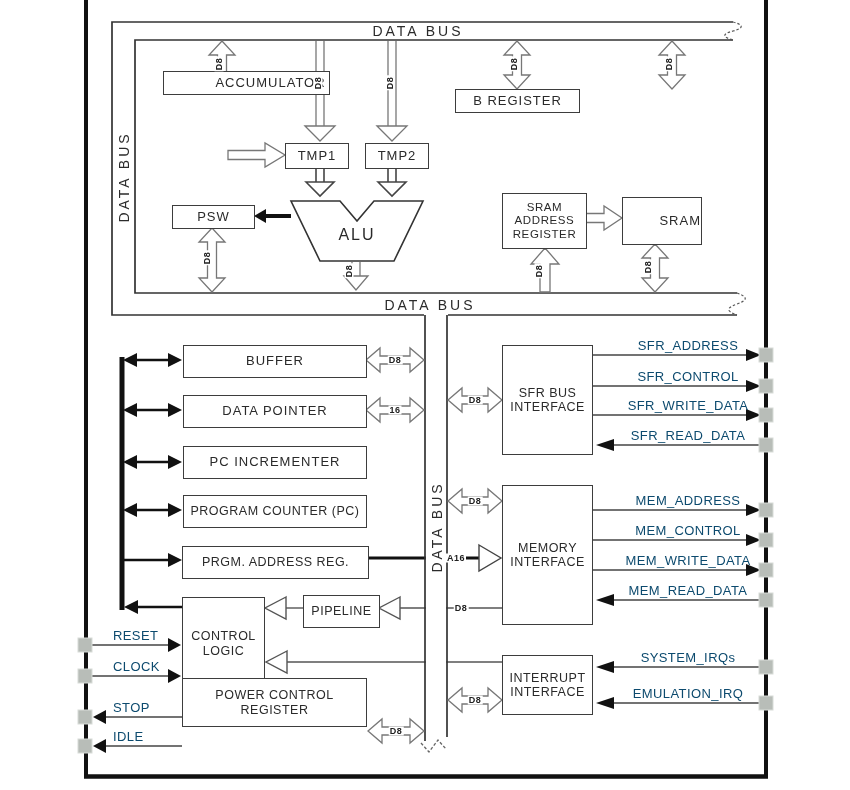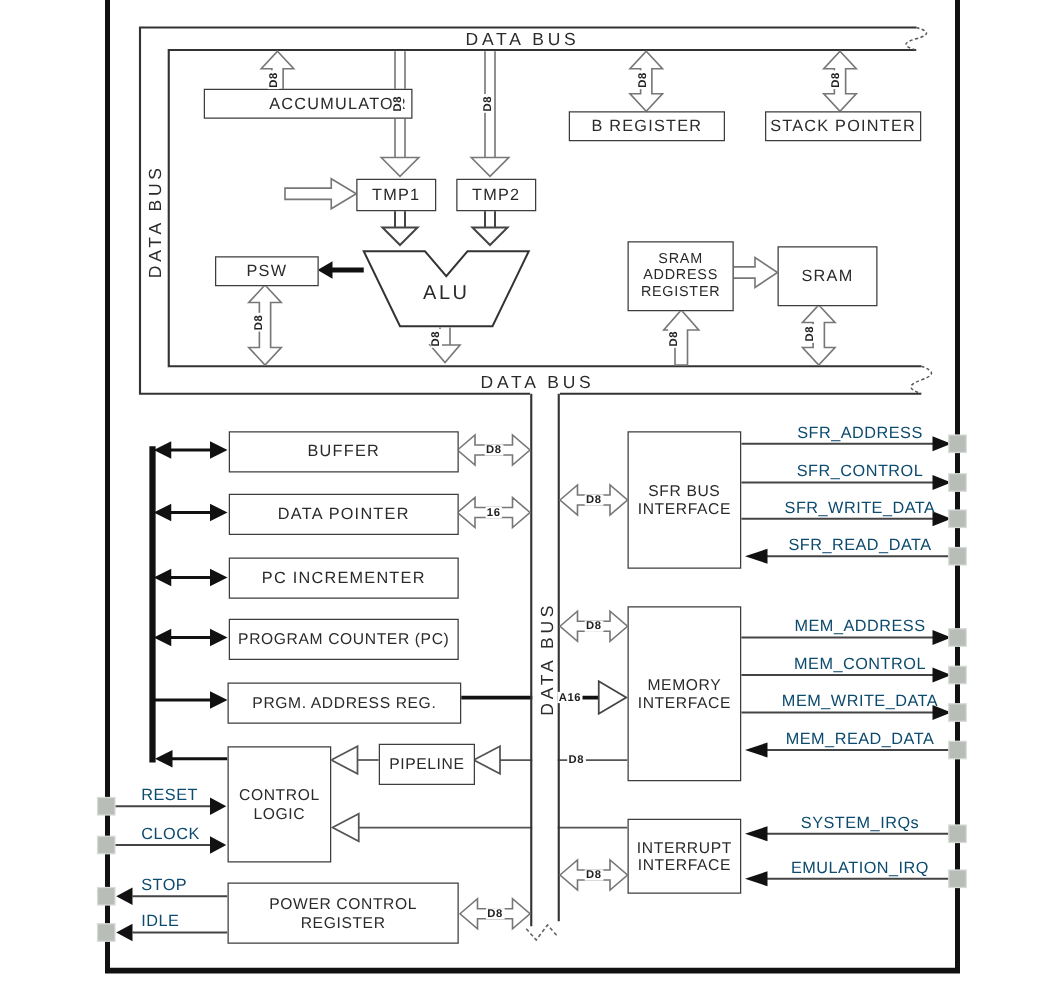--- a/index.html
+++ b/index.html
@@ -196,37 +196,34 @@
 <div class="bustext" style="left:330px;top:295px;width:200px;height:19px;">DATA BUS</div>
 <div class="bustext vtext" style="left:124px;top:177px;">DATA BUS</div>
 <div class="bustext vtext" style="left:437px;top:527px;">DATA BUS</div>
 
 <div class="block" style="left:163px;top:71px;width:117px;height:22px;padding-left:48px;">
       <span>ACCUMULATOR</span>
     </div>
 <div class="block" style="left:455px;top:89px;width:123px;height:22px;">
       <span>B REGISTER</span>
     </div>
-<div class="block" style="left:612px;top:89px;width:123px;height:22px;">
-      <span>STACK POINTER</span>
-    </div>
 <div class="block" style="left:285px;top:143px;width:62px;height:24px;">
       <span>TMP1</span>
     </div>
 <div class="block" style="left:365px;top:143px;width:62px;height:24px;">
       <span>TMP2</span>
     </div>
 <div class="block" style="left:172px;top:205px;width:81px;height:22px;">
       <span>PSW</span>
     </div>
 <div class="alutext" style="left:307px;top:224px;width:100px;height:22px;">ALU</div>
 <div class="block small" style="left:502px;top:193px;width:83px;height:54px;">
       <span>SRAM ADDRESS REGISTER</span>
     </div>
-<div class="block" style="left:622px;top:197px;width:78px;height:46px;">
+<div class="block" style="left:622px;top:197px;width:78px;height:46px;justify-content:flex-end;">
       <span>SRAM</span>
     </div>
 
 <div class="block" style="left:183px;top:345px;width:182px;height:31px;">
       <span>BUFFER</span>
     </div>
 <div class="block" style="left:183px;top:395px;width:182px;height:31px;">
       <span>DATA POINTER</span>
     </div>
 <div class="block" style="left:183px;top:446px;width:182px;height:31px;">
@@ -237,21 +234,21 @@
     </div>
 <div class="block mid" style="left:182px;top:546px;width:185px;height:31px;">
       <span>PRGM. ADDRESS REG.</span>
     </div>
 <div class="block mid" style="left:182px;top:597px;width:81px;height:91px;">
       <span>CONTROL LOGIC</span>
     </div>
 <div class="block mid" style="left:303px;top:595px;width:75px;height:31px;text-align:center;">
       <span>PIPELINE</span>
     </div>
-<div class="block mid" style="left:182px;top:706px;width:185px;height:49px;padding:0 4px;box-sizing:border-box;">
+<div class="block mid" style="left:182px;top:678px;width:185px;height:49px;padding:0 4px;box-sizing:border-box;">
       <span>POWER CONTROL REGISTER</span>
     </div>
 
 <div class="block mid" style="left:502px;top:345px;width:91px;height:110px;padding:0 14px;box-sizing:border-box;">
       <span>SFR BUS INTERFACE</span>
     </div>
 <div class="block mid" style="left:502px;top:485px;width:91px;height:140px;padding:0 6px;box-sizing:border-box;">
       <span>MEMORY INTERFACE</span>
     </div>
 <div class="block mid" style="left:502px;top:655px;width:91px;height:60px;padding:0 4px;box-sizing:border-box;">

